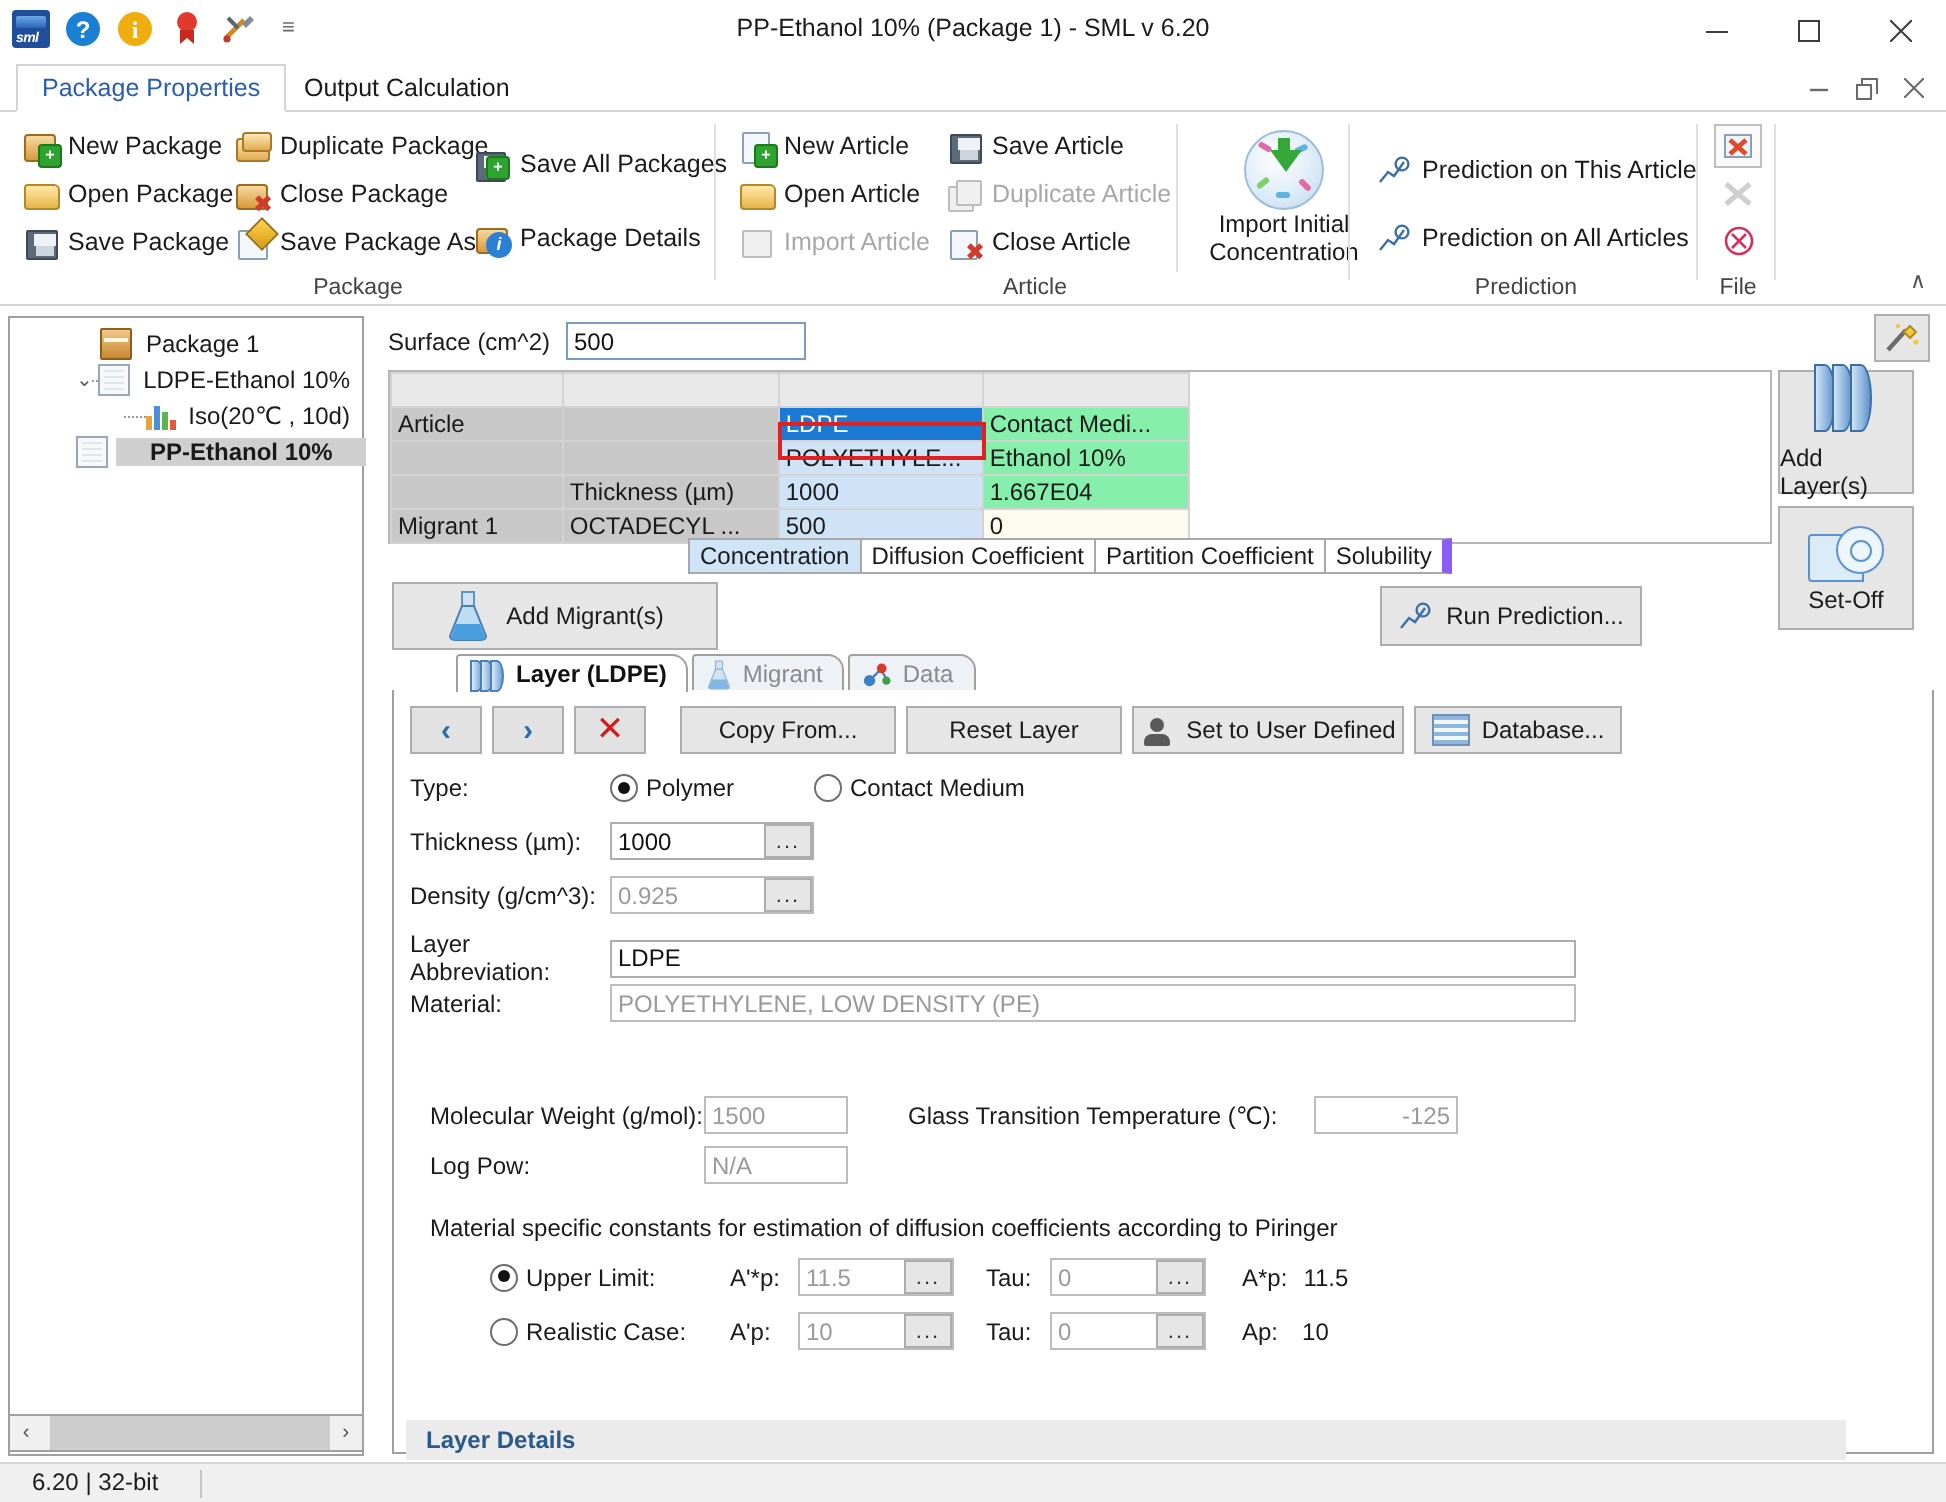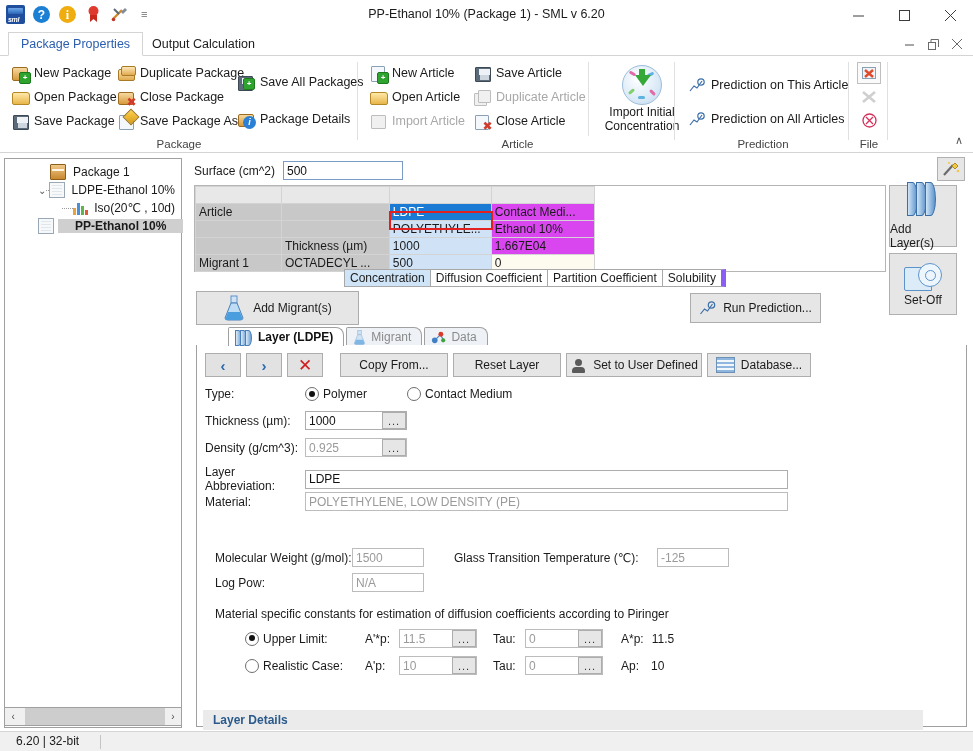--- a/index.html
+++ b/index.html
@@ -105,21 +105,21 @@
   .surface-row{position:absolute;left:6px;top:6px;display:flex;align-items:center;gap:8px;}
 
   
   .gridbox{position:absolute;left:6px;top:30px;width:692px;height:87px;border:1px solid #b5b5b5;background:#fff;box-sizing:border-box;}
   table.agrid{border-collapse:collapse;table-layout:fixed;font-size:12px;}
   table.agrid td{height:17px;padding:0 3px;border:1px solid #d3d3d3;overflow:hidden;white-space:nowrap;
                  text-overflow:ellipsis;box-sizing:border-box;}
   .c-hdr{background:#c8c8c8;}
   .c-blue{background:#1a7ad4;color:#fff;}
   .c-lblue{background:#cfe2f6;}
-  .c-yellow{background:#d946ef;}
+  .c-yellow{background:#86efac;}
   .c-cream{background:#fdfaf0;}
   .c-gray{background:#e8e8e8;}
   .redmark{position:absolute;border:2px solid #e22020;box-sizing:border-box;pointer-events:none;}
 
   .sidebtn{position:absolute;background:#e6e6e6;border:1px solid #b0b0b0;box-sizing:border-box;
            display:flex;flex-direction:column;align-items:center;justify-content:center;font-size:12px;color:#1b1b1b;}
   .wandbtn{position:absolute;right:4px;top:2px;width:28px;height:24px;background:#e6e6e6;border:1px solid #b0b0b0;
            box-sizing:border-box;display:flex;align-items:center;justify-content:center;}
 
   .layericon{width:36px;height:32px;position:relative;}
@@ -666,21 +666,21 @@
       <span class="lbl" style="width:100px;">Material:</span>
       <input class="tb gray" style="width: 483px;" value="POLYETHYLENE, LOW DENSITY (PE)">
     </div>
 
     <div class="ldetails-hdr">Layer Details</div>
 
     <div style="position:absolute;left:18px;top:203px;display:flex;align-items:center;">
       <span class="lbl" style="width:137px;">Molecular Weight (g/mol):</span>
       <input class="tb gray" style="width: 72px;" value="1500">
       <span class="lbl" style="margin-left:30px;width:203px;">Glass Transition Temperature (℃):</span>
-      <input class="tb gray" style="width: 72px;" value="-125">
+      <input class="tb gray" style="width: 72px; text-align: right;" value="-125">
     </div>
 
     <div style="position:absolute;left:18px;top:228px;display:flex;align-items:center;">
       <span class="lbl" style="width:137px;">Log Pow:</span>
       <input class="tb gray" style="width: 72px;" value="N/A">
     </div>
 
     <div class="lbl" style="position:absolute;left:18px;top:262px;">Material specific constants for estimation of diffusion coefficients according to Piringer</div>
 
     <div style="position:absolute;left:48px;top:284px;display:flex;align-items:center;">

